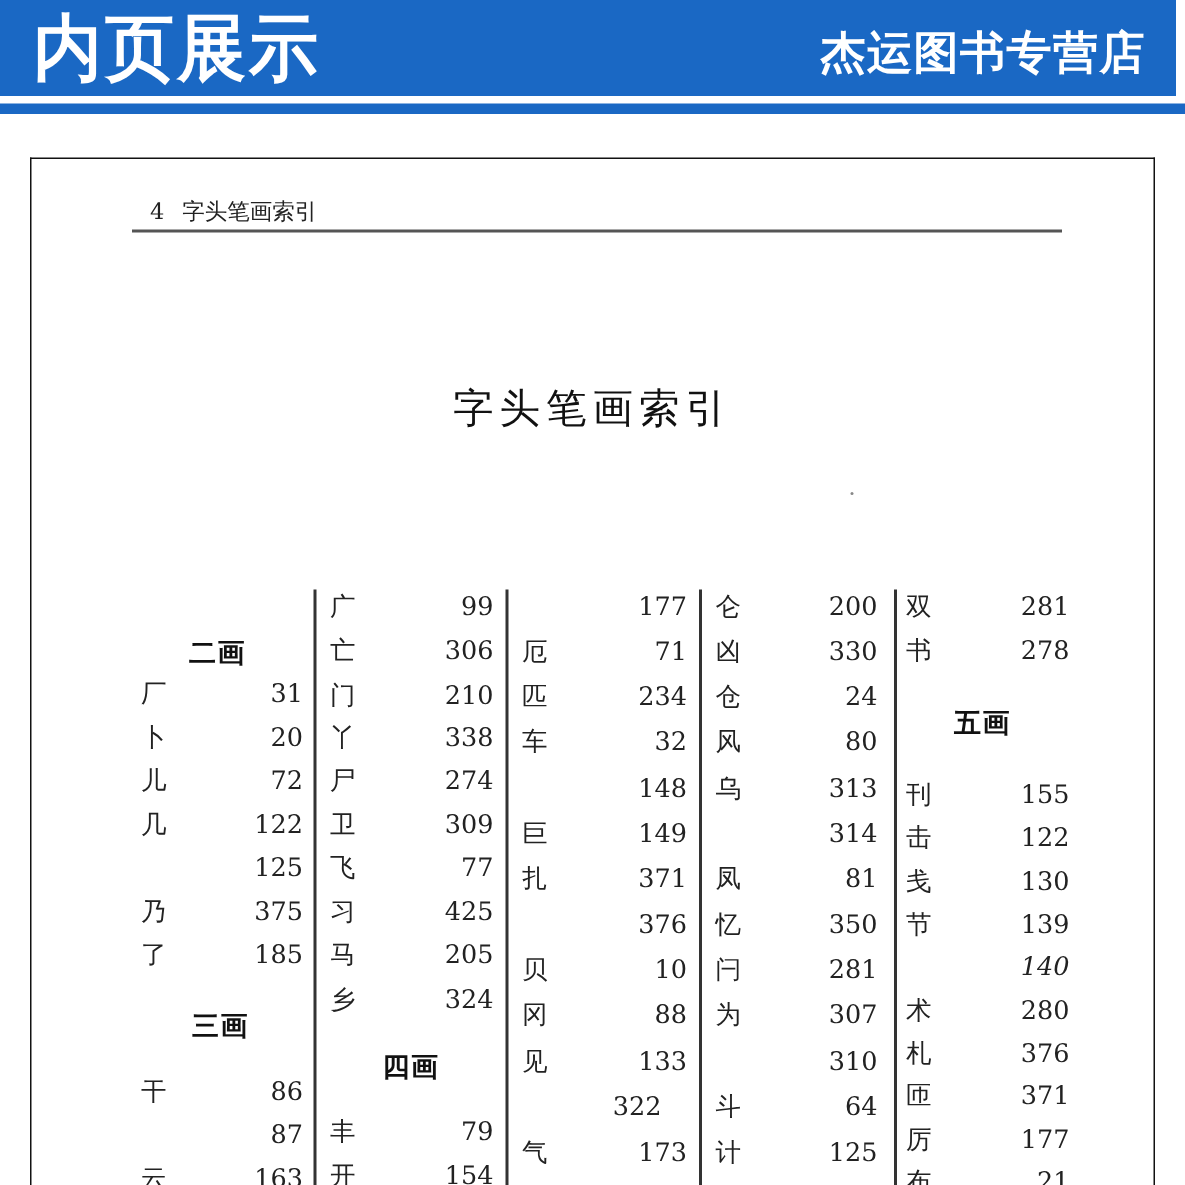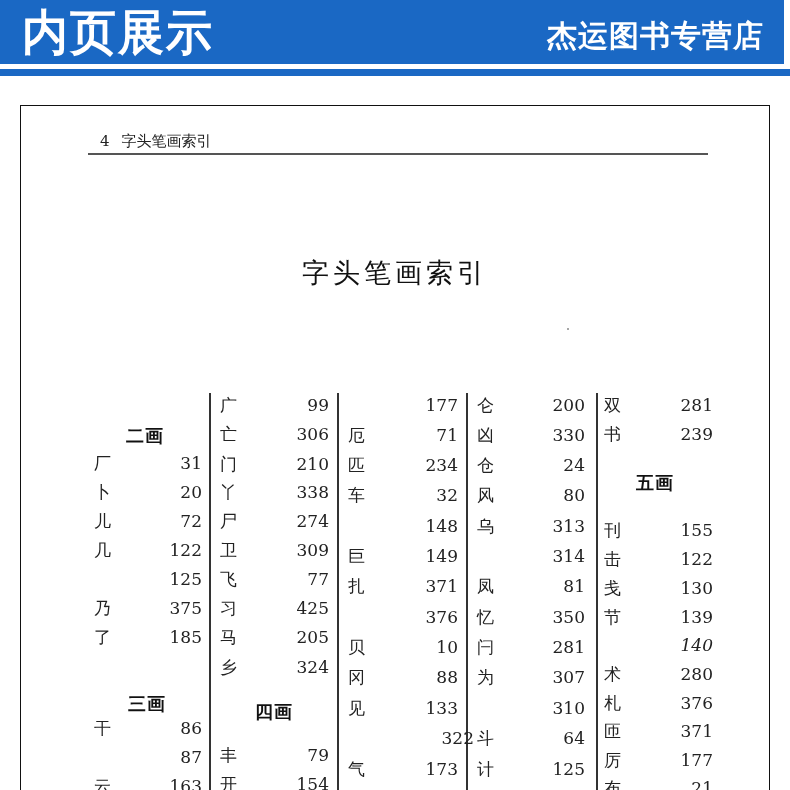--- a/index.html
+++ b/index.html
@@ -67,21 +67,21 @@
       <span class="num">125</span>
     </div>
     <div class="row" style="left: 94px; width: 108px; top: 595px;">
       <span class="ch">乃</span>
       <span class="num">375</span>
     </div>
     <div class="row" style="left: 94px; width: 108px; top: 624px;">
       <span class="ch">了</span>
       <span class="num">185</span>
     </div>
-    <div class="sec" style="left: 128px; top: 692px; font-family: Liberation Serif, serif;">三画</div>
+    <div class="sec" style="left: 128px; top: 672px; font-family: Liberation Serif, serif;">三画</div>
     <div class="row" style="left: 94px; width: 108px; top: 715px;">
       <span class="ch">干</span>
       <span class="num">86</span>
     </div>
     <div class="row" style="left: 94px; width: 108px; top: 744px;">
       <span class="ch"></span>
       <span class="num">87</span>
     </div>
     <div class="row" style="left: 94px; width: 108px; top: 773px;">
       <span class="ch">云</span>
@@ -173,21 +173,21 @@
       <span class="num">10</span>
     </div>
     <div class="row" style="left: 348px; width: 110px; top: 664px;">
       <span class="ch">冈</span>
       <span class="num">88</span>
     </div>
     <div class="row" style="left: 348px; width: 110px; top: 695px;">
       <span class="ch">见</span>
       <span class="num">133</span>
     </div>
-    <div class="row" style="left: 364px; width: 110px; top: 725px;">
+    <div class="row" style="left: 331px; width: 110px; top: 725px;">
       <span class="ch"></span>
       <span class="num">322</span>
     </div>
     <div class="row" style="left: 348px; width: 110px; top: 756px;">
       <span class="ch">气</span>
       <span class="num">173</span>
     </div>
     <div class="row" style="left: 477px; width: 108px; top: 392px;">
       <span class="ch">仑</span>
       <span class="num">200</span>
@@ -239,21 +239,21 @@
     <div class="row" style="left: 477px; width: 108px; top: 756px;">
       <span class="ch">计</span>
       <span class="num">125</span>
     </div>
     <div class="row" style="left: 604px; width: 109px; top: 392px;">
       <span class="ch">双</span>
       <span class="num">281</span>
     </div>
     <div class="row" style="left: 604px; width: 109px; top: 421px;">
       <span class="ch">书</span>
-      <span class="num">239</span>
+      <span class="num">278</span>
     </div>
     <div class="sec" style="left: 636px; top: 471px;">五画</div>
     <div class="row" style="left: 604px; width: 109px; top: 517px;">
       <span class="ch">刊</span>
       <span class="num">155</span>
     </div>
     <div class="row" style="left: 604px; width: 109px; top: 546px;">
       <span class="ch">击</span>
       <span class="num">122</span>
     </div>

